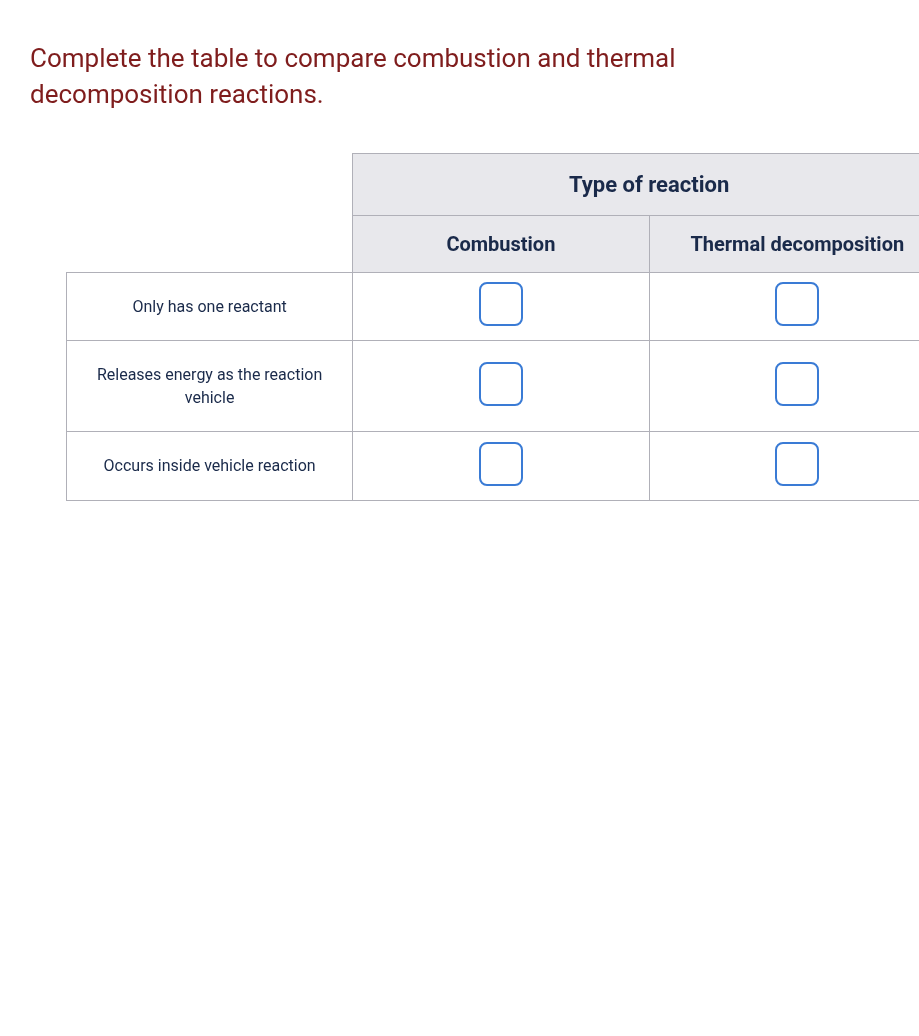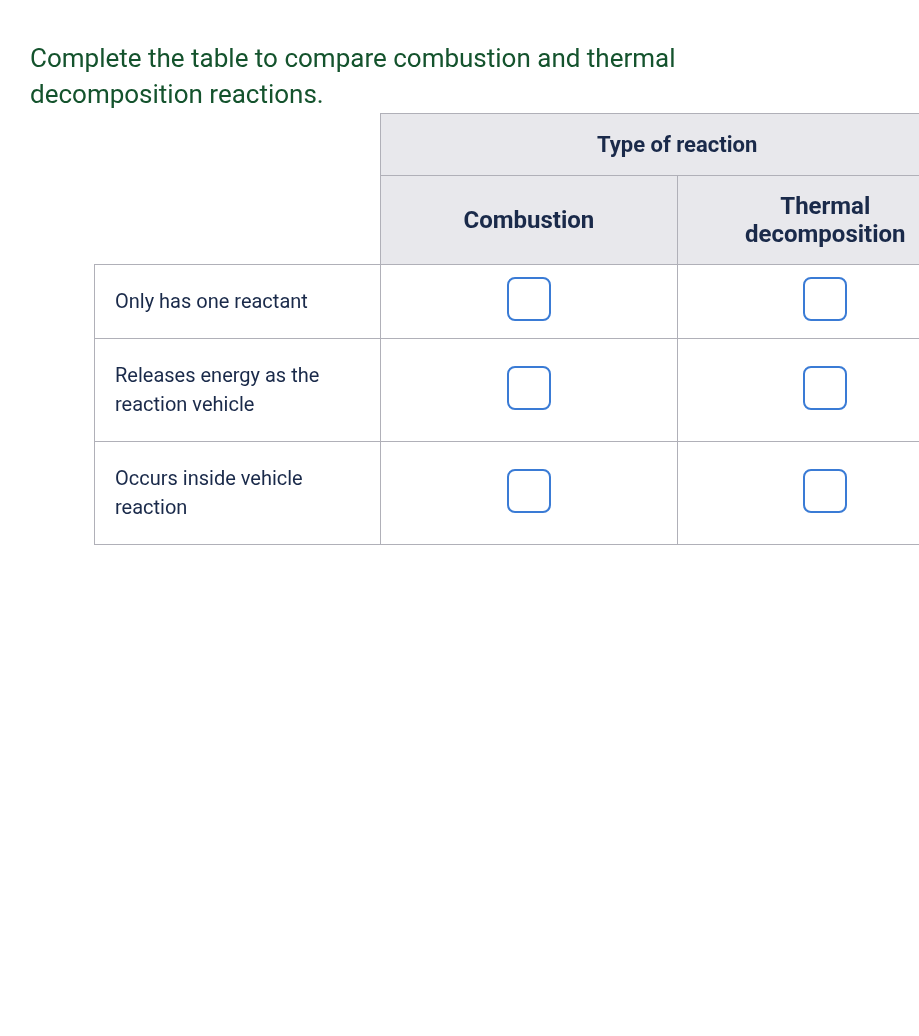--- a/index.html
+++ b/index.html
@@ -13,26 +13,27 @@
       background: #ffffff;
       width: 919px;
       min-height: 1036px;
       padding: 40px 30px;
       color: #1a2a4a;
     }
 
     .instructions {
       font-size: 26px;
       line-height: 1.4;
-      color: #14532d;
+      color: #7f1d1d;
+      margin-bottom: 40px;
       max-width: 820px;
     }
 
     .table-wrapper {
-      margin-left: 36px;
+      margin-left: 8px;
       padding-left: 28px;
     }
 
     table {
       border-collapse: collapse;
       width: 880px;
     }
 
     
     .header-type-row th {
@@ -65,38 +66,39 @@
     }
 
     .header-cols-row .empty-corner {
       background: #ffffff;
       border: none;
       border-top: none;
       border-left: none;
     }
 
     .col-label {
-      font-size: 24px;
+      font-size: 20px;
       font-weight: 700;
       color: #1a2a4a;
     }
 
     
     .data-row td {
       border: 1.5px solid #b0b0b8;
       vertical-align: middle;
     }
 
     .row-label-cell {
       padding: 22px 20px;
-      font-size: 20px;
+      font-size: 16px;
       line-height: 1.45;
       color: #1a2a4a;
       background: #ffffff;
       width: 280px;
+      text-align: center;
     }
 
     .checkbox-cell {
       text-align: center;
       vertical-align: middle;
       background: #ffffff;
       width: 290px;
     }
 
     .checkbox-widget {

